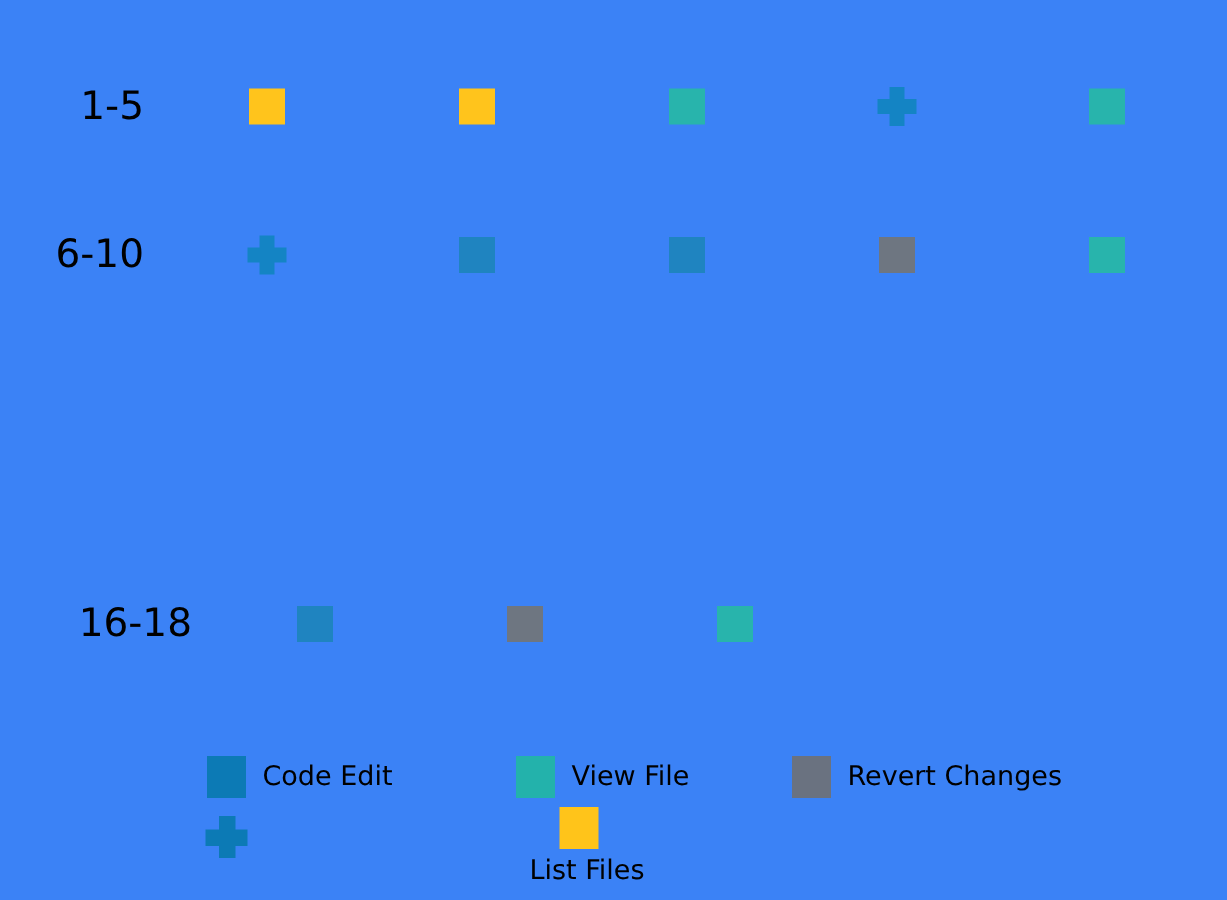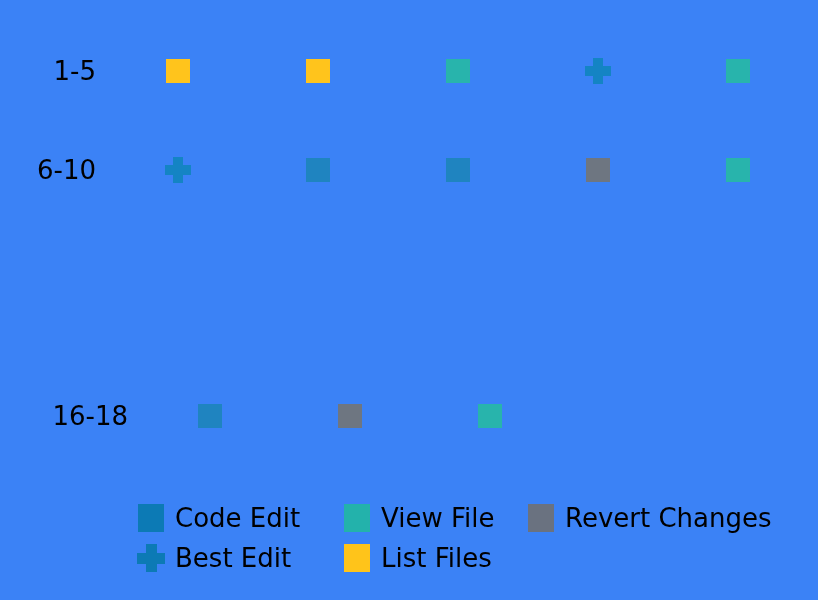--- a/index.html
+++ b/index.html
@@ -145,21 +145,21 @@
     width: 28px;
     height: 11px;
   }
   .legend-plus::after {
     top: 0;
     left: 9px;
     width: 11px;
     height: 28px;
   }
   .legend-label {
-    font-size: 26px;
+    font-size: 18px;
     line-height: 30px;
     color: #000000;
     white-space: nowrap;
     margin-left: 10px;
   }
 </style>
 </head>
 <body>
 
 <div class="canvas">
@@ -249,23 +249,22 @@
         </div>
       </div>
       <div class="legend-row" style="top: 40px;">
         <div class="legend-entry" style="left: 0px;">
           <span class="legend-swatch-box">
             <span class="legend-plus">
               <span style="position: absolute; left: 0px; top: 9px; width: 28px; height: 11px; background: rgb(12, 122, 181);"></span>
               <span style="position: absolute; top: 0px; left: 9px; width: 11px; height: 28px; background: rgb(12, 122, 181);"></span>
             </span>
           </span>
-          <span class="legend-label">Best Edit</span>
-        </div>
-        <div class="legend-entry" style="left: 206px;">
+        </div>
+        <div class="legend-entry" style="left: 206px; flex-direction: column;">
           <span class="legend-swatch-box">
             <span class="legend-swatch" style="background-color: rgb(255, 196, 26);"></span>
           </span>
           <span class="legend-label">List Files</span>
         </div>
       </div>
     </div>
 
 </div>
 

